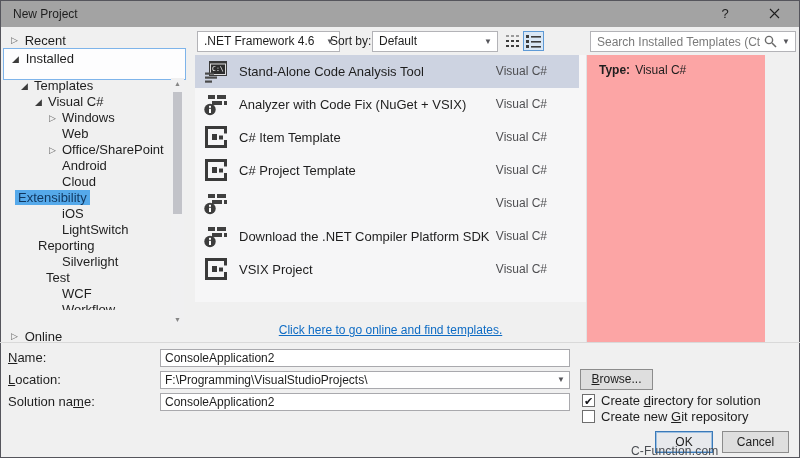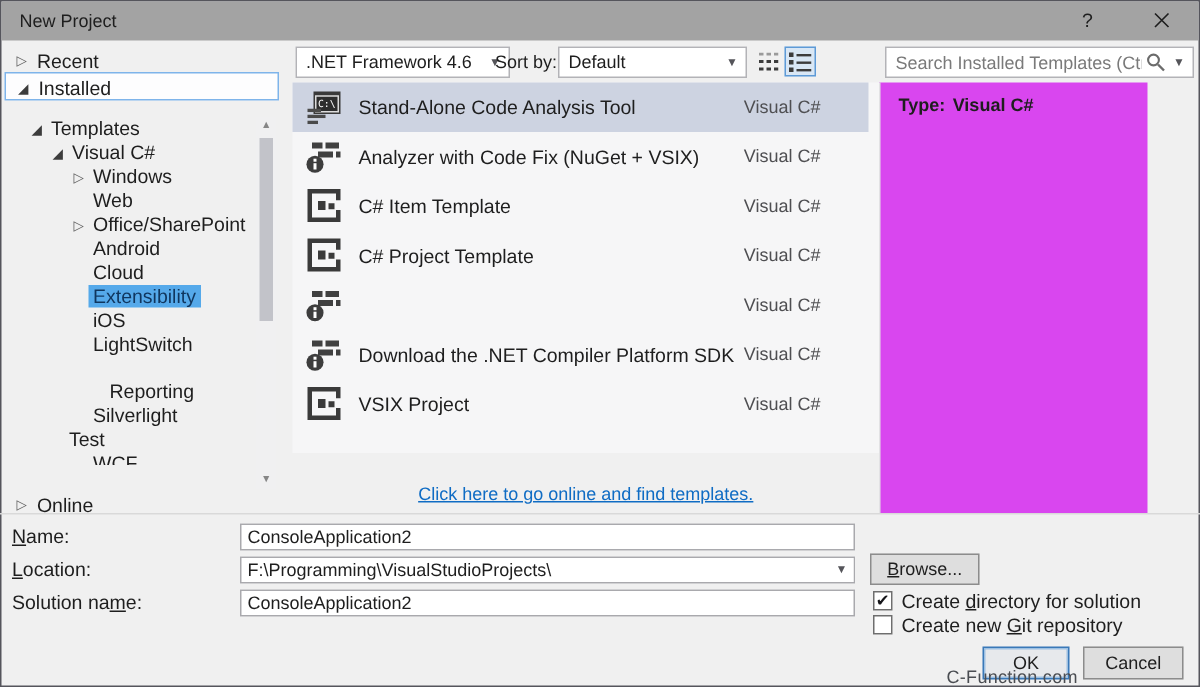--- a/index.html
+++ b/index.html
@@ -15,21 +15,21 @@
     font-size:13px; color:#1e1e1e; cursor:default; }
   .tb-help { left:705px; width:38px; }
   .tb-close { left:752px; width:42px; font-size:12px; }
 
   
   .side-item { position:absolute; font-size:13px; color:#1e1e1e; height:17px; line-height:17px; }
   .tw { display:inline-block; width:13px; font-size:9px; color:#646464; text-align:center;
     vertical-align:middle; position:relative; top:-1px; }
   .tw.expanded { color:#3c3c3c; }
   #recent-item { left:8px; top:32px; }
-  #installed-box { position:absolute; left:3px; top:48px; width:183px; height:19px;
+  #installed-box { position:absolute; left:3px; top:48px; width:183px; height:32px;
     background:#fdfdfe; border:1px solid #7eb4ea; font-size:13px; line-height:20px;
     padding-left:5px; color:#1e1e1e; }
   #online-item { left:8px; top:328px; }
 
   #category-tree { position:absolute; left:2px; top:78px; width:170px; height:232px; overflow:hidden; }
   .tree-item { height:16px; line-height:16px; font-size:13px; color:#1e1e1e; white-space:nowrap; }
   .tree-item .label { padding:0 3px; }
   .tree-item.selected .label { background:#55a9ea; color:#10365e; }
 
   
@@ -67,21 +67,21 @@
   .tpl-icon { position:absolute; left:9px; top:4px; width:24px; height:24px; }
   .tpl-name { position:absolute; left:44px; top:0; line-height:33px; font-size:13px; color:#1e1e1e; white-space:nowrap; }
   .tpl-lang { position:absolute; right:32px; top:0; line-height:33px; font-size:12px; color:#4f4f52; }
 
   
   #online-link-row { position:absolute; left:195px; top:320px; width:391px; text-align:center; }
   #online-link { font-size:12px; color:#0f6cc4; text-decoration:underline; cursor:pointer; }
 
   
   #info-panel { position:absolute; left:586px; top:55px; width:179px; height:287px;
-    background:#d946ef; border-left:1px solid #e2e2e4;font-weight:bold; }
+    background:#fca5a5; border-left:1px solid #e2e2e4; }
   #info-type { position:absolute; left:12px; top:8px; font-size:12px; color:#1e1e1e; }
   #info-type b { margin-right:5px; }
   #info-desc { position:absolute; left:12px; top:27px; width:182px; font-size:12px;
     line-height:15px; color:#1e1e1e; }
 
   
   #bottom-divider { position:absolute; left:0; top:342px; width:800px; height:1px; background:#d9d9d9; }
   .f-label { position:absolute; left:8px; font-size:13px; color:#1e1e1e; line-height:18px; }
   .f-input { position:absolute; left:160px; width:410px; height:18px; background:#fff;
     border:1px solid #a9a9ad; font-family:"Liberation Sans", sans-serif; font-size:12px;
@@ -130,24 +130,24 @@
   </div>
 
   <div id="category-tree">
       <div class="tree-item" style="padding-left: 16px;"><span class="tw expanded">◢</span><span class="label">Templates</span></div>
       <div class="tree-item" style="padding-left: 30px;"><span class="tw expanded">◢</span><span class="label">Visual C#</span></div>
       <div class="tree-item" style="padding-left: 44px;"><span class="tw">▷</span><span class="label">Windows</span></div>
       <div class="tree-item" style="padding-left: 44px;"><span class="tw"></span><span class="label">Web</span></div>
       <div class="tree-item" style="padding-left: 44px;"><span class="tw">▷</span><span class="label">Office/SharePoint</span></div>
       <div class="tree-item" style="padding-left: 44px;"><span class="tw"></span><span class="label">Android</span></div>
       <div class="tree-item" style="padding-left: 44px;"><span class="tw"></span><span class="label">Cloud</span></div>
-      <div class="tree-item selected" style="padding-left: 44px;"><span class="tw"></span><span class="label">Extensibility</span></div>
+      <div class="tree-item selected" style=""><span class="tw"></span><span class="label">Extensibility</span></div>
       <div class="tree-item" style="padding-left: 44px;"><span class="tw"></span><span class="label">iOS</span></div>
       <div class="tree-item" style="padding-left: 44px;"><span class="tw"></span><span class="label">LightSwitch</span></div>
-      <div class="tree-item" style="padding-left: 55px; margin-top: 15px;"><span class="tw"></span><span class="label">Reporting</span></div>
+      <div class="tree-item" style="padding-left: 20px;"><span class="tw"></span><span class="label">Reporting</span></div>
       <div class="tree-item" style="padding-left: 44px;"><span class="tw"></span><span class="label">Silverlight</span></div>
       <div class="tree-item" style="padding-left: 28px;"><span class="tw"></span><span class="label">Test</span></div>
       <div class="tree-item" style="padding-left: 44px;"><span class="tw"></span><span class="label">WCF</span></div>
       <div class="tree-item" style="padding-left: 44px;"><span class="tw"></span><span class="label">Workflow</span></div>
     </div>
 
   <div id="tree-scrollbar">
     <div class="sb-arrow sb-up">▲</div>
     <div id="tree-scroll-thumb"></div>
     <div class="sb-arrow sb-down">▼</div>

